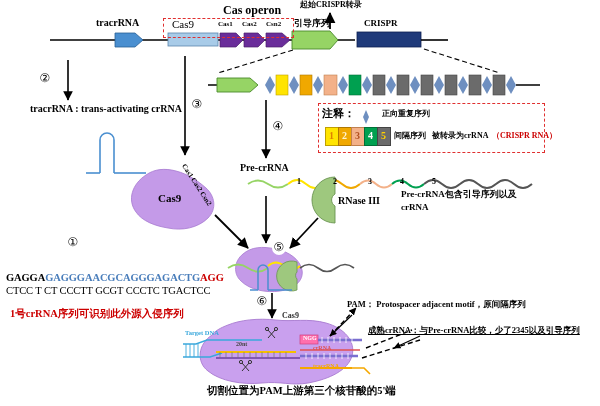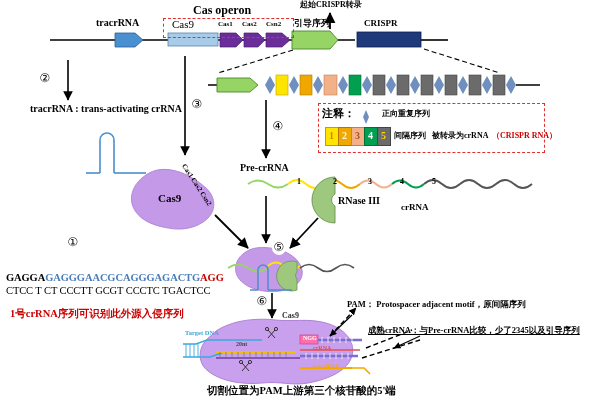--- a/index.html
+++ b/index.html
@@ -1,21 +1,21 @@
 <!DOCTYPE html>
 <html><head>
 <meta charset="utf-8">
 <style>
   html,body{margin:0;padding:0;background:#fff;}
   body{width:600px;height:406px;position:relative;overflow:hidden;
        font-family:"Liberation Serif",serif;color:#000;}
   .stage{position:absolute;left:0;top:0;width:600px;height:406px;}
   .lbl{position:absolute;white-space:nowrap;line-height:1;}
   .b{font-weight:bold;}
-  .sans{font-family:"Liberation Sans",sans-serif;}
+  .sans{font-family:"Liberation Sans",sans-serif;margin-left:30px;}
   .red{color:#cc0000;}
   .blue{color:#4a7ebb;}
   .circ{position:absolute;border:1.2px solid #000;border-radius:50%;
         width:14px;height:14px;font-size:10px;text-align:center;
         line-height:13px;font-family:"Liberation Serif",serif;background:#fff;}
   svg{position:absolute;left:0;top:0;}
   .dashbox{position:absolute;border:1.5px dashed #e03030;}
   .seqline{position:absolute;white-space:nowrap;font-family:"Liberation Serif",serif;
            letter-spacing:-0.1px;}
 </style>
@@ -234,20 +234,21 @@
   <div class="lbl b" style="left:186px;top:163px;font-size:7px;transform:rotate(57deg);transform-origin:left top;">Cas1 Cas2 Csn2</div>
 
   <div class="lbl b" style="left:240px;top:163px;font-size:10px;">Pre-crRNA</div>
   <div class="lbl b" style="left:297px;top:178px;font-size:8px;">1</div>
   <div class="lbl b" style="left:333px;top:178px;font-size:8px;">2</div>
   <div class="lbl b" style="left:368px;top:178px;font-size:8px;">3</div>
   <div class="lbl b" style="left:400px;top:178px;font-size:8px;">4</div>
   <div class="lbl b" style="left:432px;top:178px;font-size:8px;">5</div>
 
   <div class="lbl b" style="left:338px;top:196px;font-size:10px;">RNase III</div>
+  <div class="lbl b" style="left:401px;top:190px;font-size:9px;">Pre-crRNA包含引导序列以及</div>
   <div class="lbl b" style="left:401px;top:203px;font-size:9px;">crRNA</div>
 
   <div class="lbl b" style="left:322px;top:108px;font-size:11px;">注释：</div>
   <svg width="14" height="18" style="left:356px;top:108px;">
     <polygon points="7,9 10,2 13,9 10,16" fill="#6e8fc0"></polygon>
   </svg>
   <div class="lbl b" style="left:382px;top:110px;font-size:8px;">正向重复序列</div>
 
   <div style="position:absolute;left:325px;top:127px;width:12px;height:17px;background:#ffe400;border:0.6px solid #c0a000;">
     <span class="b" style="position:absolute;left:3px;top:2px;font-size:10px;color:#e08000;">1</span>

